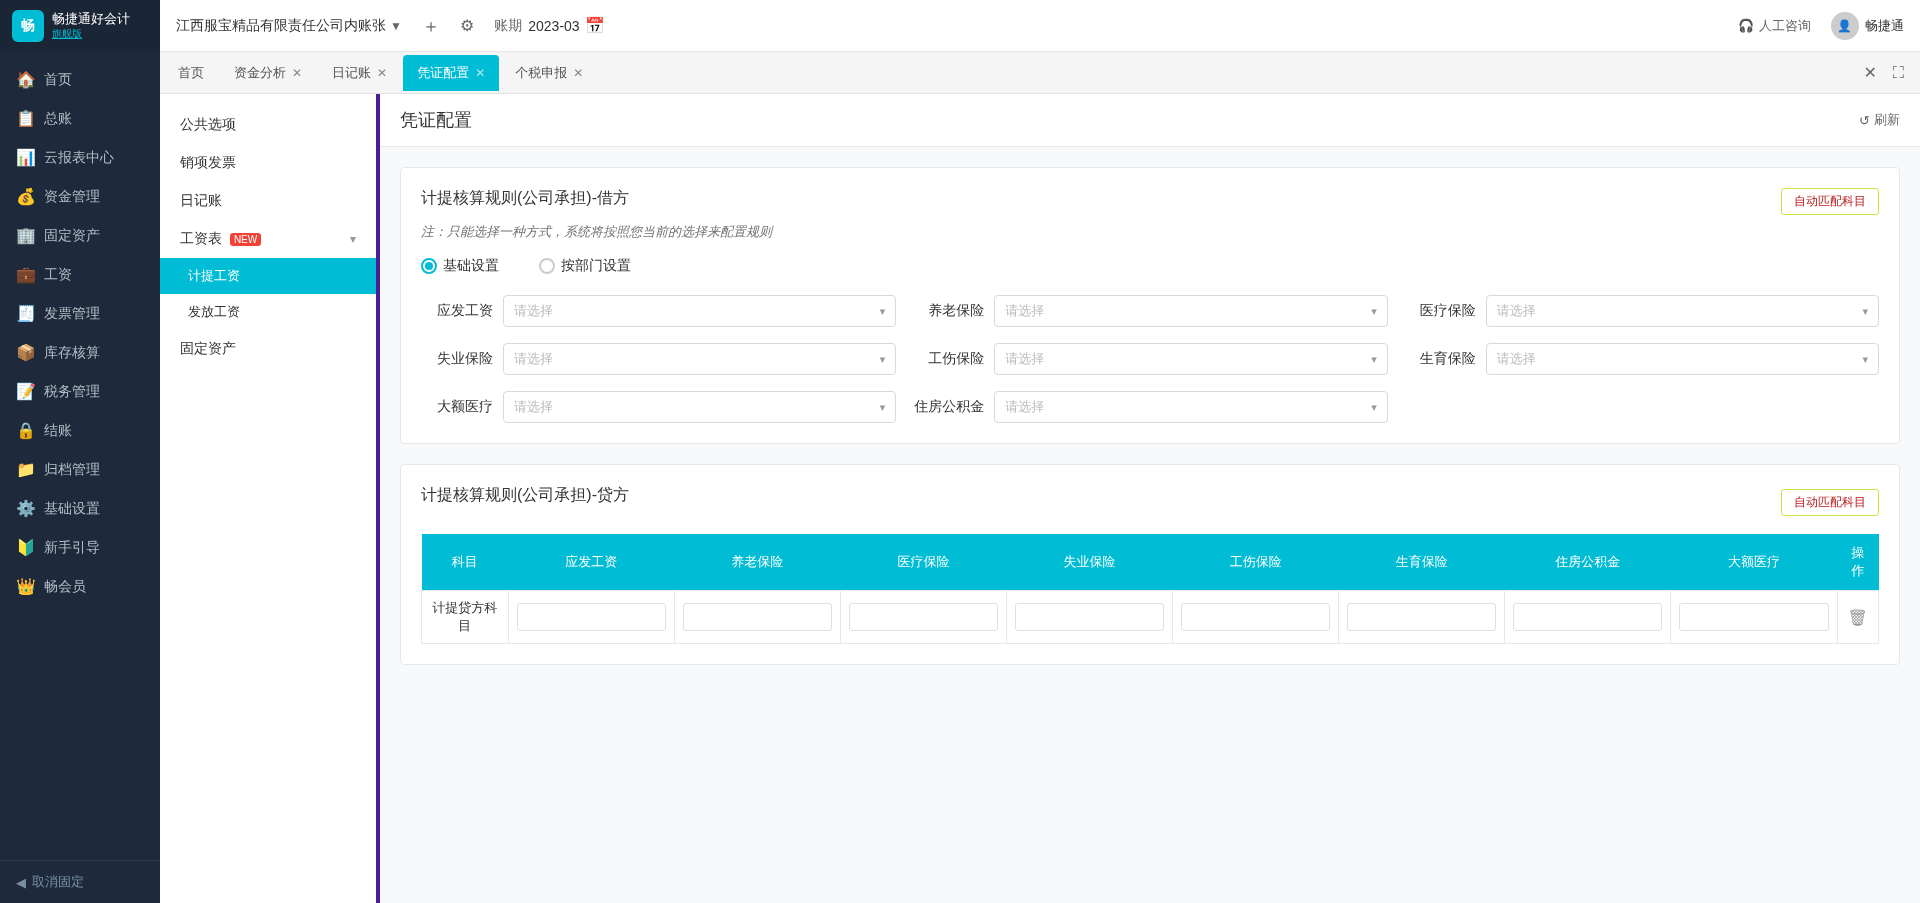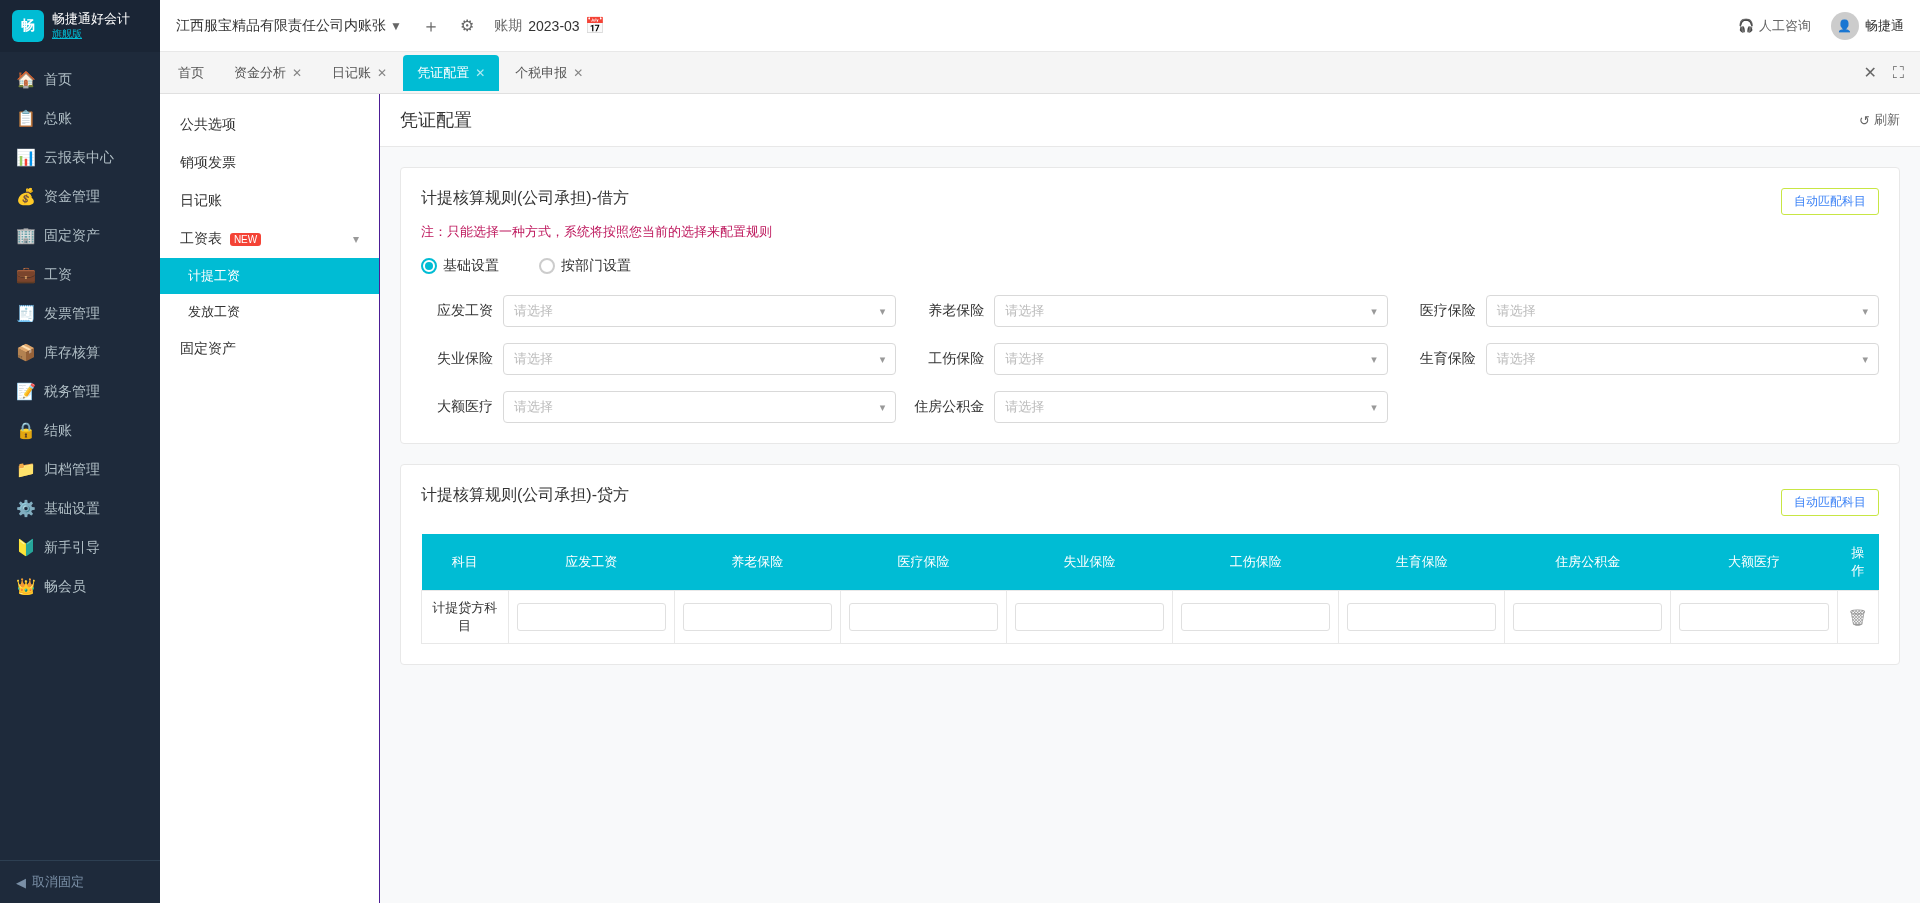--- a/index.html
+++ b/index.html
@@ -188,21 +188,21 @@
     .content-area {
       flex: 1;
       display: flex;
       overflow: hidden;
     }
 
     
     .left-panel {
       width: 220px;
       background: white;
-      border-right: 1px solid #4c1d95;
+      border-right: 4px solid #4c1d95;
       flex-shrink: 0;
       overflow-y: auto;
       padding: 12px 0;
     }
     .left-menu-item {
       padding: 10px 20px;
       font-size: 14px;
       color: #333;
       cursor: pointer;
       display: flex;
@@ -274,29 +274,30 @@
       padding: 20px;
     }
     .section-title {
       font-size: 16px;
       color: #333;
       font-weight: 500;
       margin-bottom: 8px;
     }
     .section-note {
       font-size: 13px;
-      color: #be185d;
+      color: #737373;
       margin-bottom: 16px;
+      font-style: italic;
     }
     .auto-match-btn {
       float: right;
       padding: 4px 12px;
       border: 1px solid #c8e644;
       background: white;
-      color: #3b82f6;
+      color: #b91c1c;
       font-size: 12px;
       cursor: pointer;
       border-radius: 3px;
     }
 
     
     .radio-group {
       display: flex;
       gap: 40px;
       margin-bottom: 20px;

